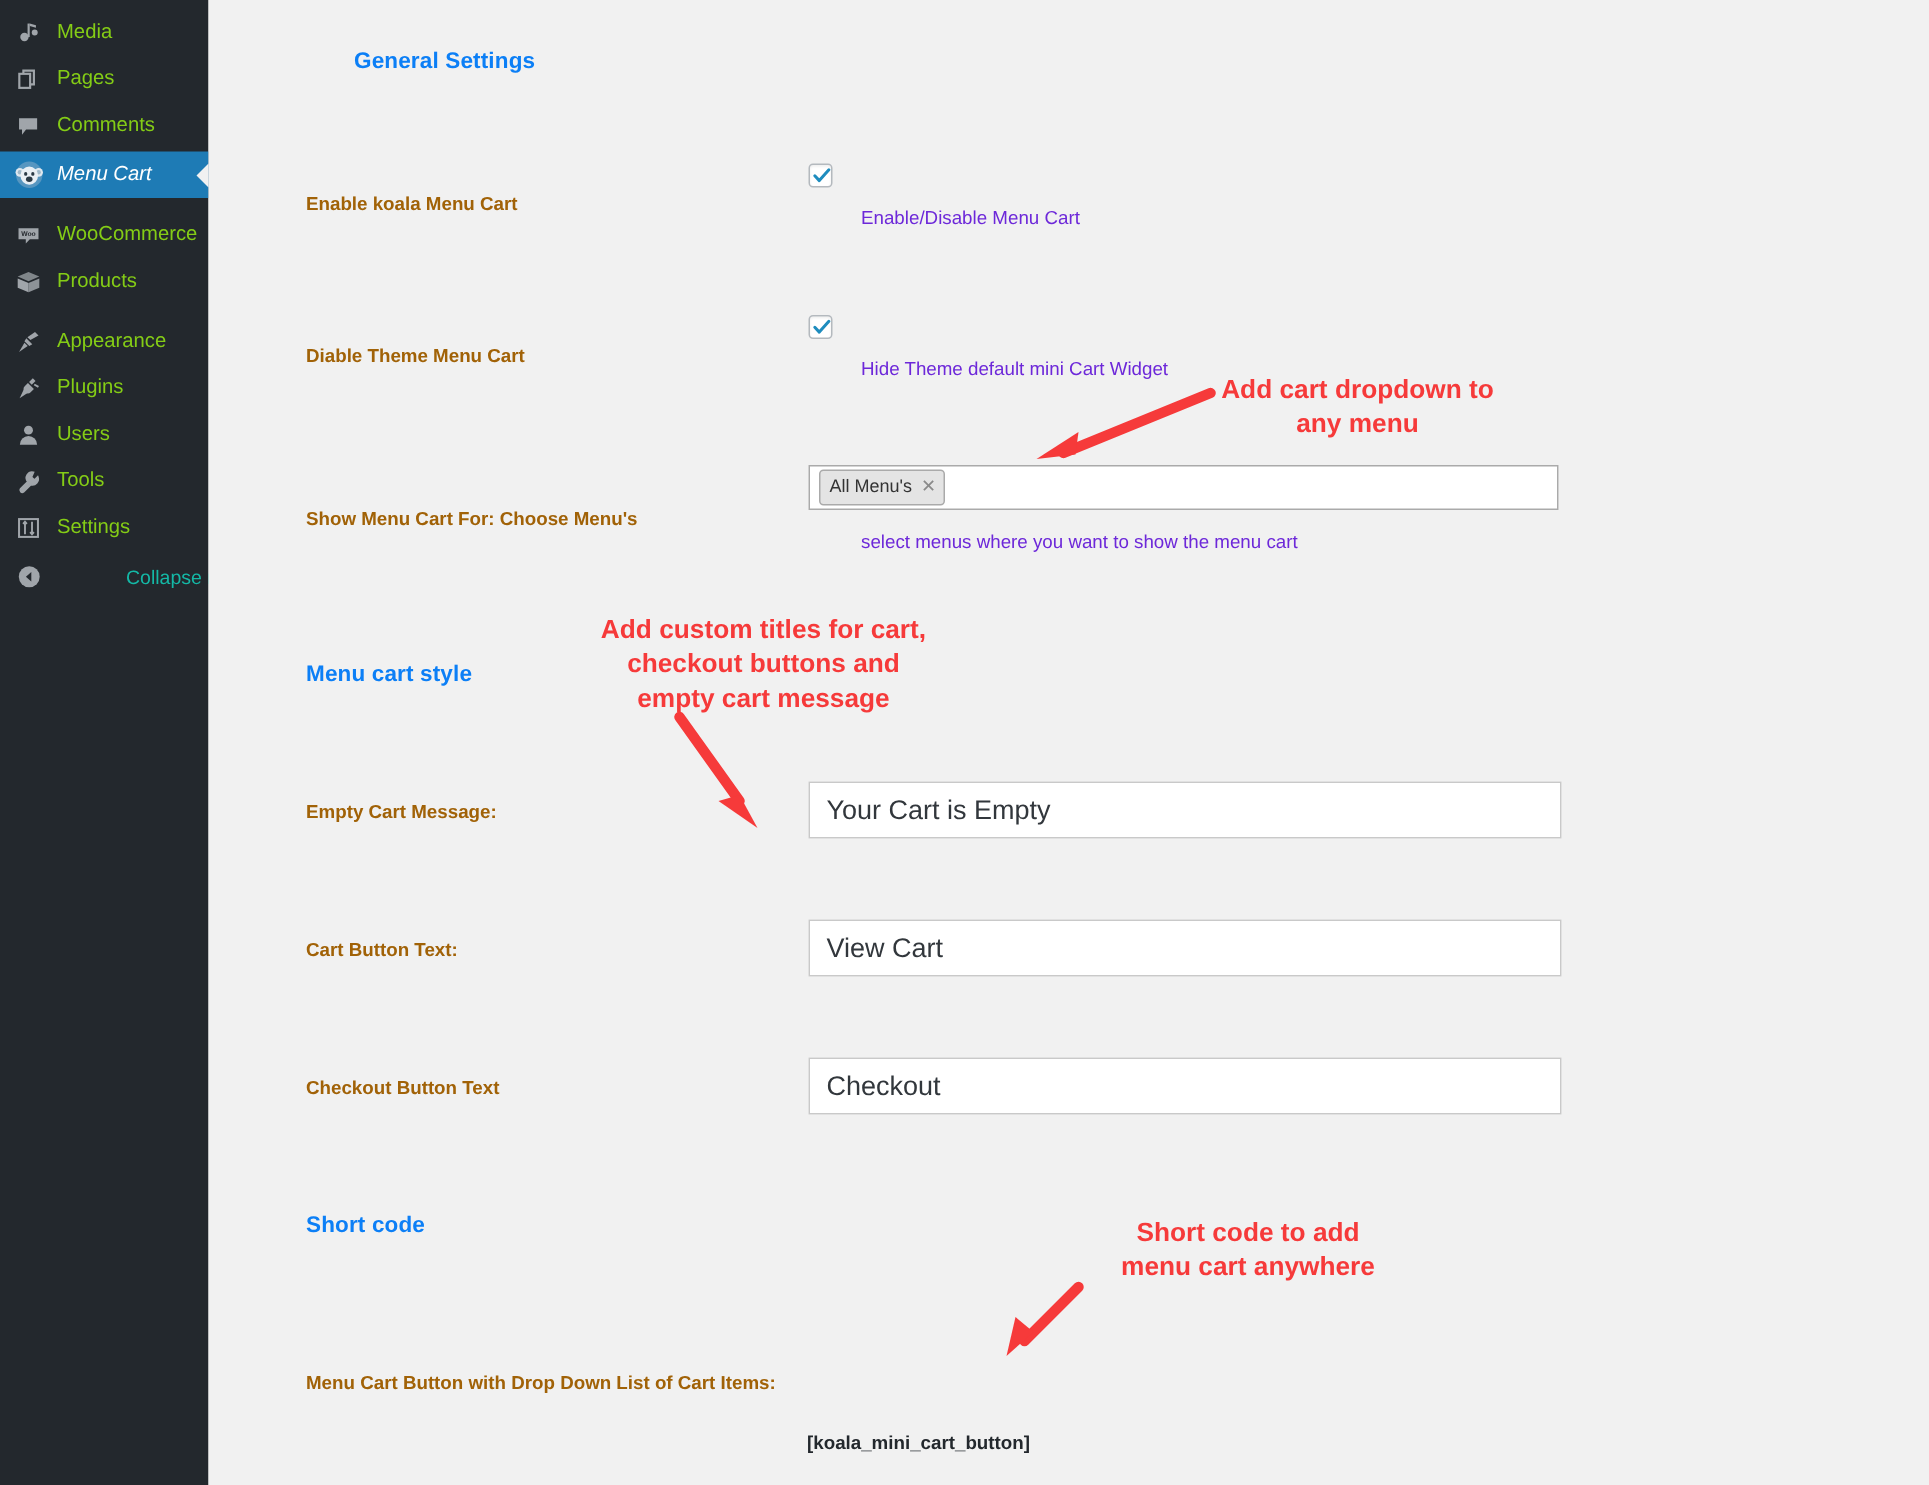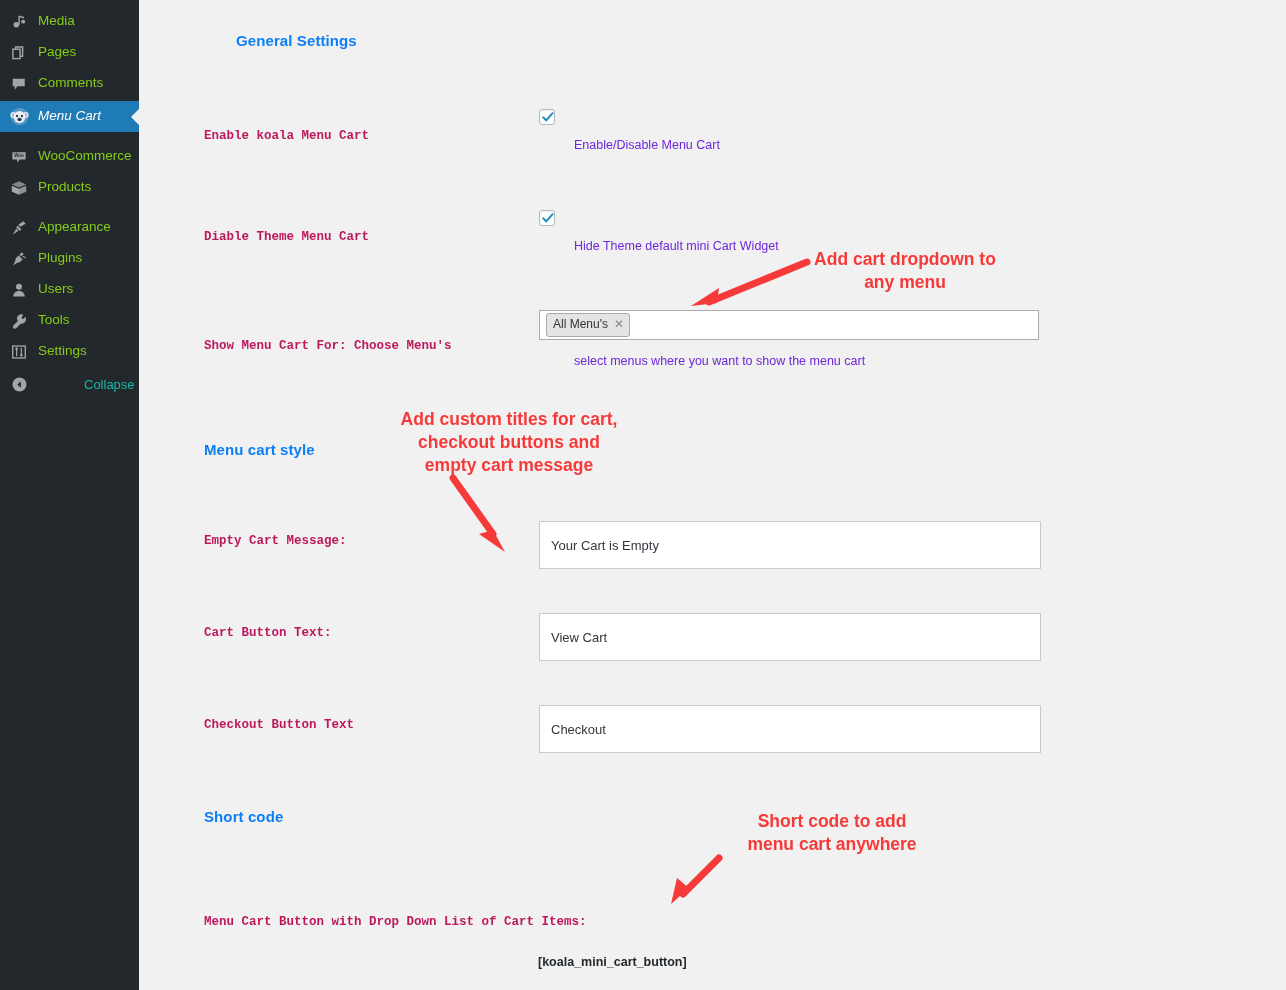--- a/index.html
+++ b/index.html
@@ -68,25 +68,24 @@
   .section-heading {
     position: absolute;
     color: #0c7ff6;
     font-size: 15px;
     font-weight: bold;
     letter-spacing: 0.1px;
   }
 
   .field-label {
     position: absolute;
-    color: #be185d;
+    color: #a16207;
     font-size: 12.5px;
     font-weight: bold;
     white-space: nowrap;
-    font-family: Liberation Mono, monospace;
   }
 
   .desc {
     position: absolute;
     color: #6d28d9;
     font-size: 12.5px;
     white-space: nowrap;
     margin-left: 36px;
   }
 
@@ -106,26 +105,26 @@
     border: 1px solid #b4b9be;
     border-radius: 3px;
     box-shadow: inset 0 1px 2px rgba(0,0,0,.07);
     cursor: pointer;
   }
   .wp-checkbox svg { position: absolute; left: 0px; top: -1px; }
 
   
   .text-input {
     position: absolute;
-    height: 48px;
+    height: 38px;
     background: #ffffff;
     border: 1px solid #c9c9c9;
     display: flex; align-items: center;
     padding-left: 11px;
-    font-size: 13px;
+    font-size: 18px;
     color: #32373c;
     cursor: text;
   }
 
   
   .select2-box {
     position: absolute;
     height: 30px;
     background: #ffffff;
     border: 1px solid #aaaaaa;

